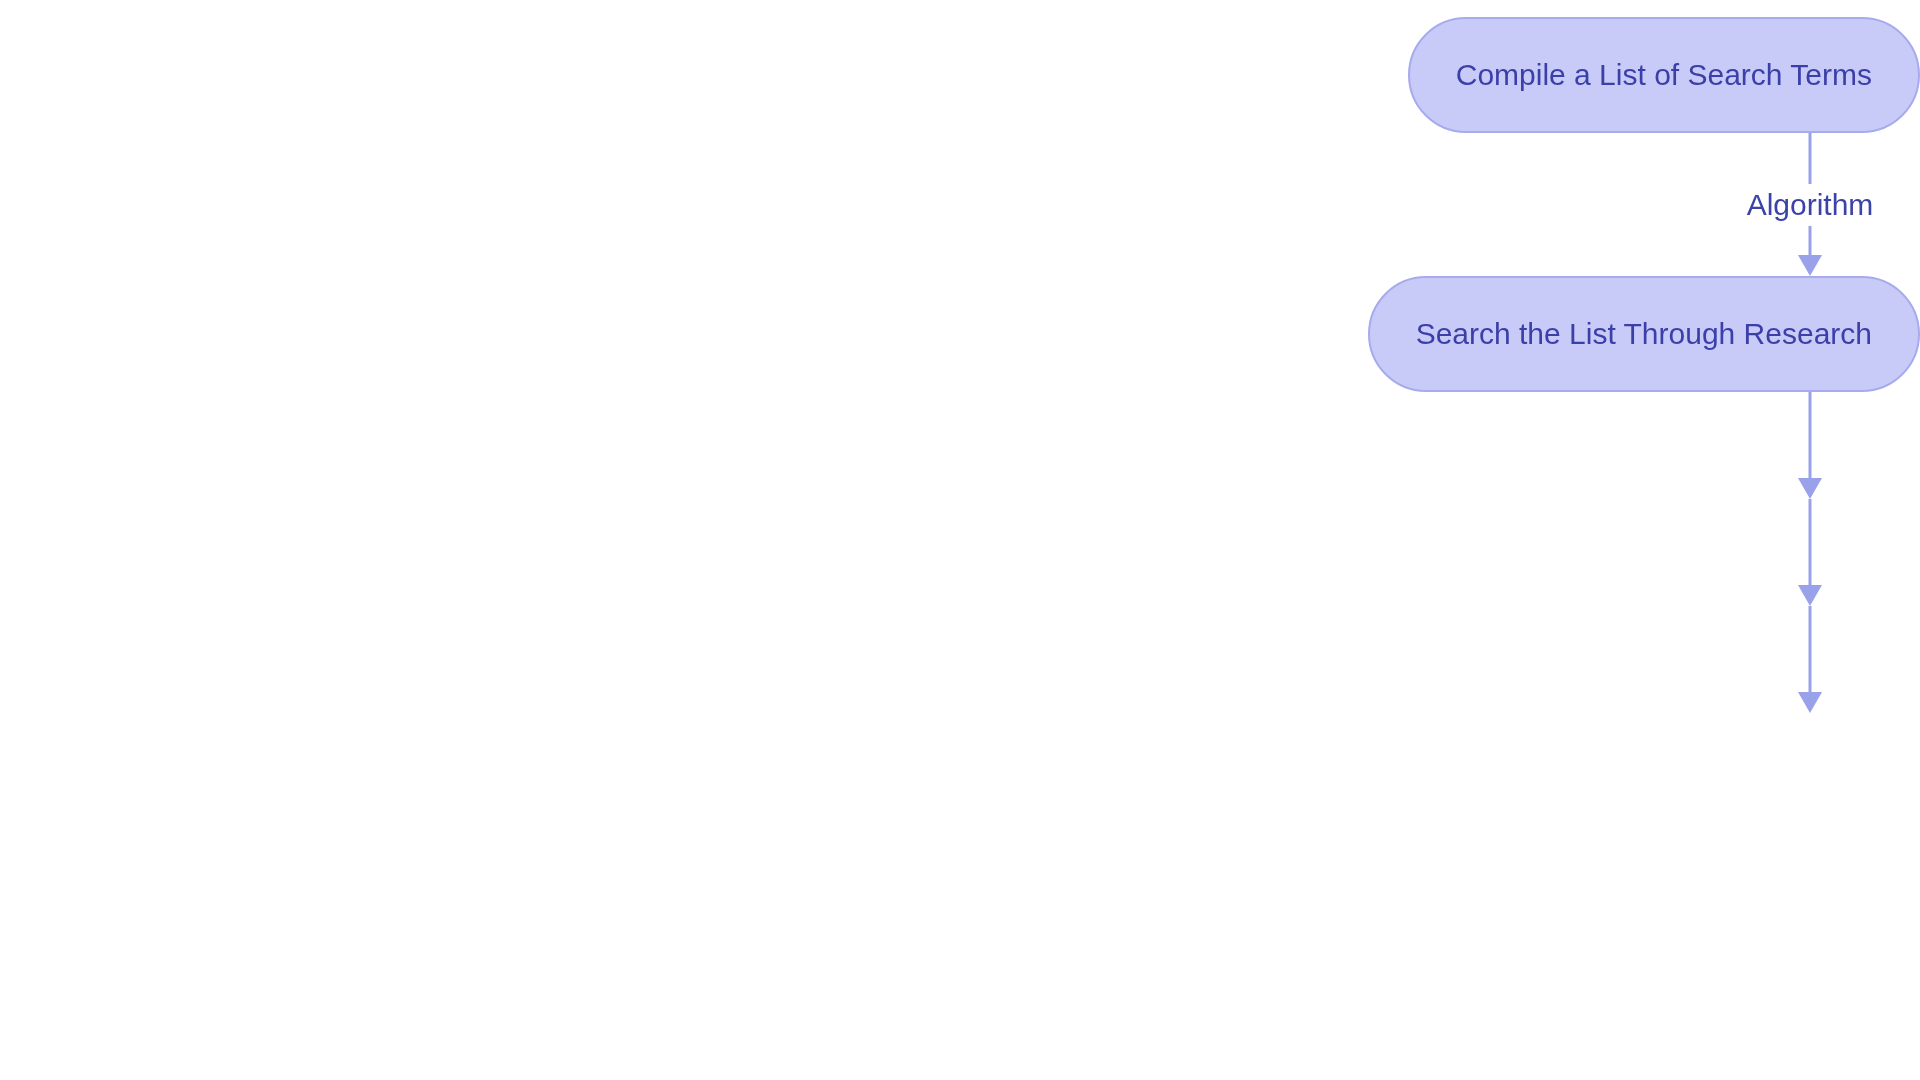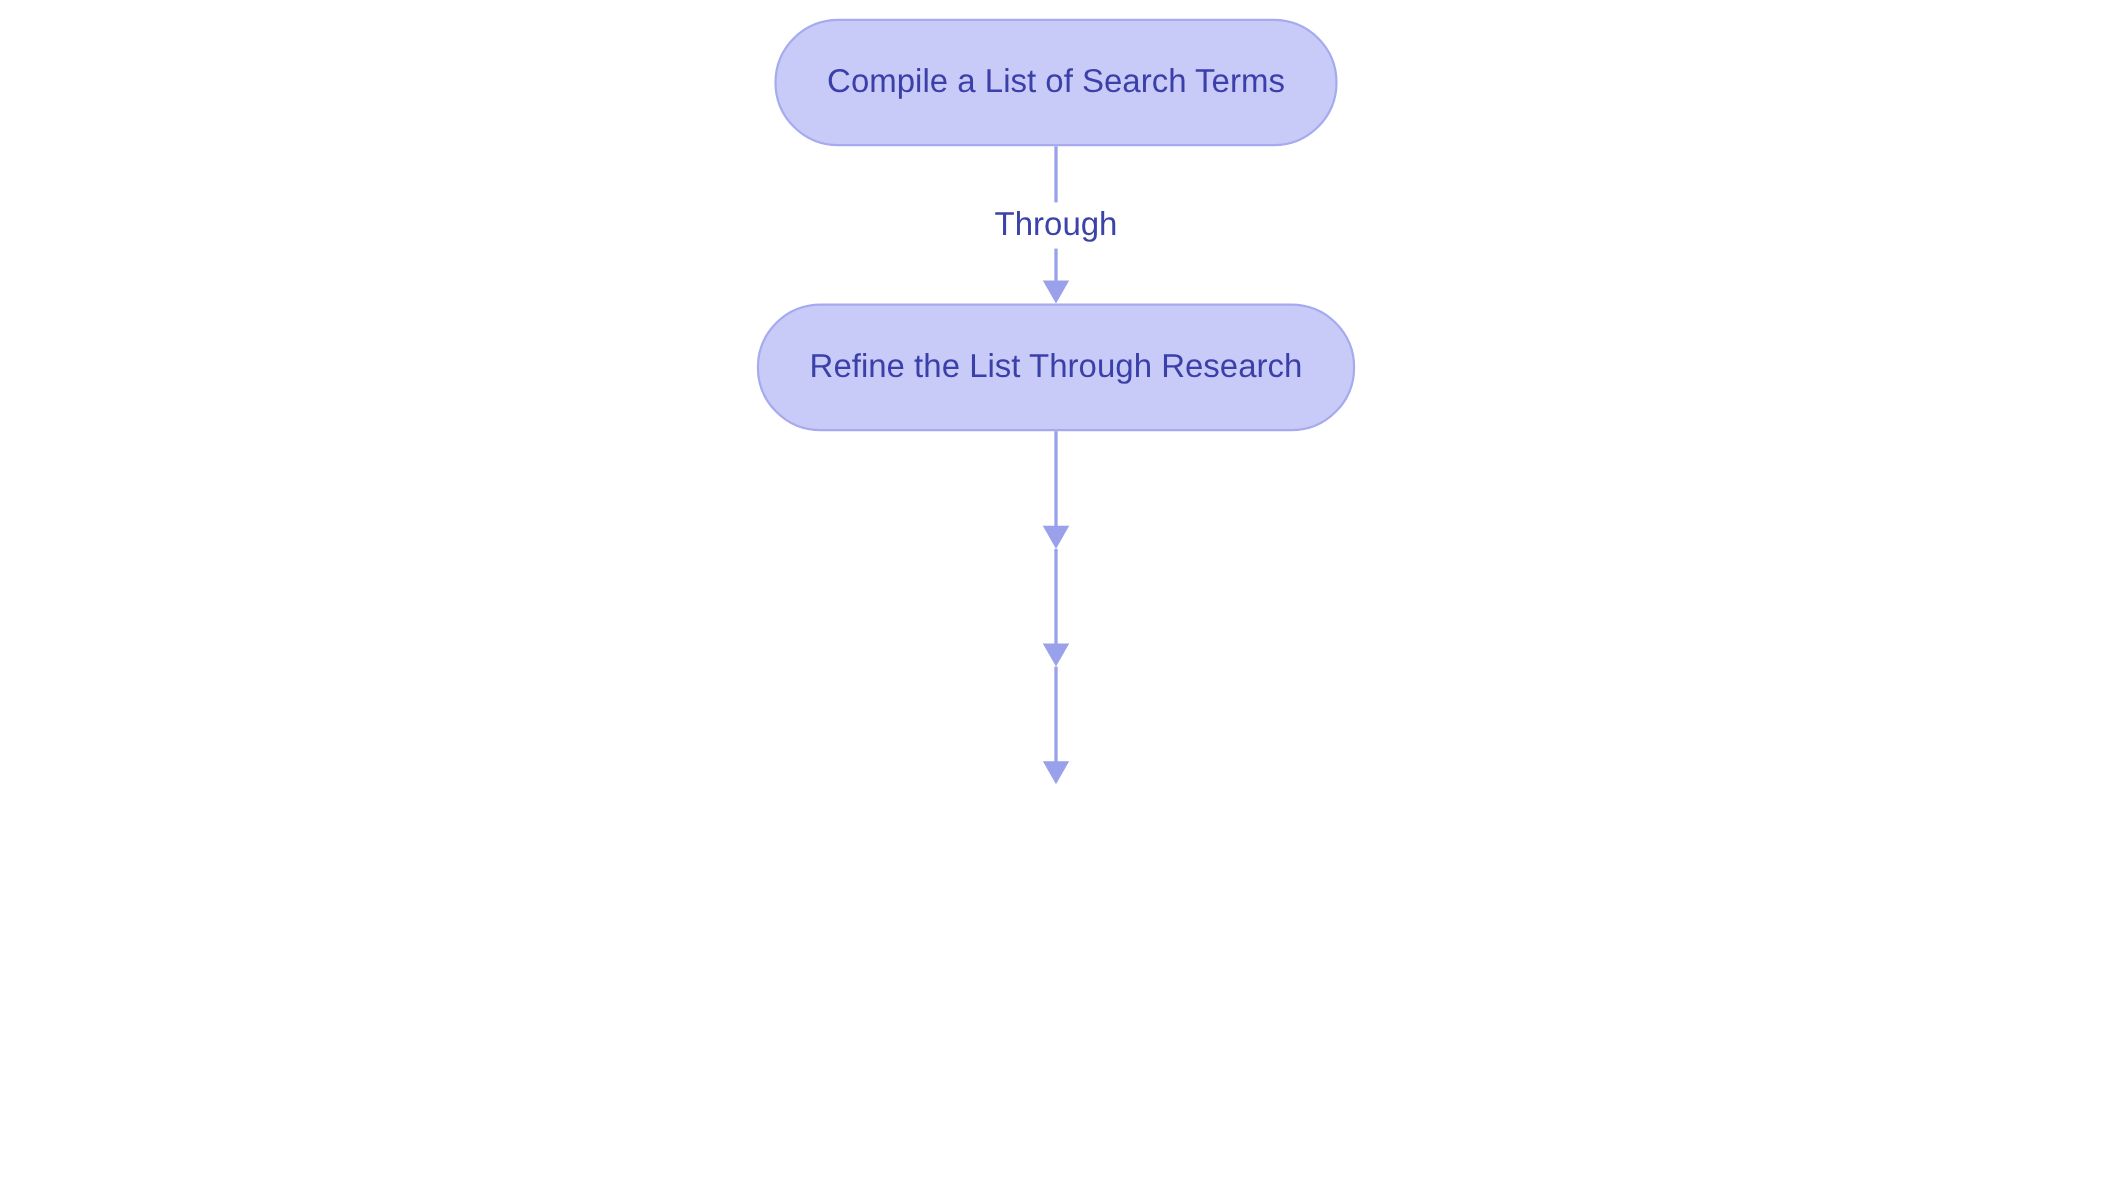--- a/index.html
+++ b/index.html
@@ -18,21 +18,21 @@
     height: 1080px;
     background: var(--background);
     font-family: "Liberation Sans", sans-serif;
     overflow: hidden;
   }
   .canvas {
     width: 1920px;
     height: 1080px;
     display: flex;
     flex-direction: column;
-    align-items: center;
+    align-items: flex-end;
     padding-top: 17px;
   }
   .node {
     height: 116px;
     border-radius: 58px;
     background: var(--node-fill);
     border: 2px solid var(--node-border);
     color: var(--node-text);
     display: flex;
     align-items: center;
@@ -86,25 +86,25 @@
 
 <div class="canvas">
 
   <div class="node">
     <span>Compile a List of Search Terms</span>
   </div>
 
   <div class="connector gap-lg">
     <div class="line"></div>
     <div class="arrowhead"></div>
-    <div class="edge-label">Through</div>
+    <div class="edge-label">Algorithm</div>
   </div>
 
   <div class="node">
-    <span>Refine the List Through Research</span>
+    <span>Search the List Through Research</span>
   </div>
 
   <div class="connector gap">
     <div class="line"></div>
     <div class="arrowhead"></div>
   </div>
 
 
   <div class="connector gap">
     <div class="line"></div>

